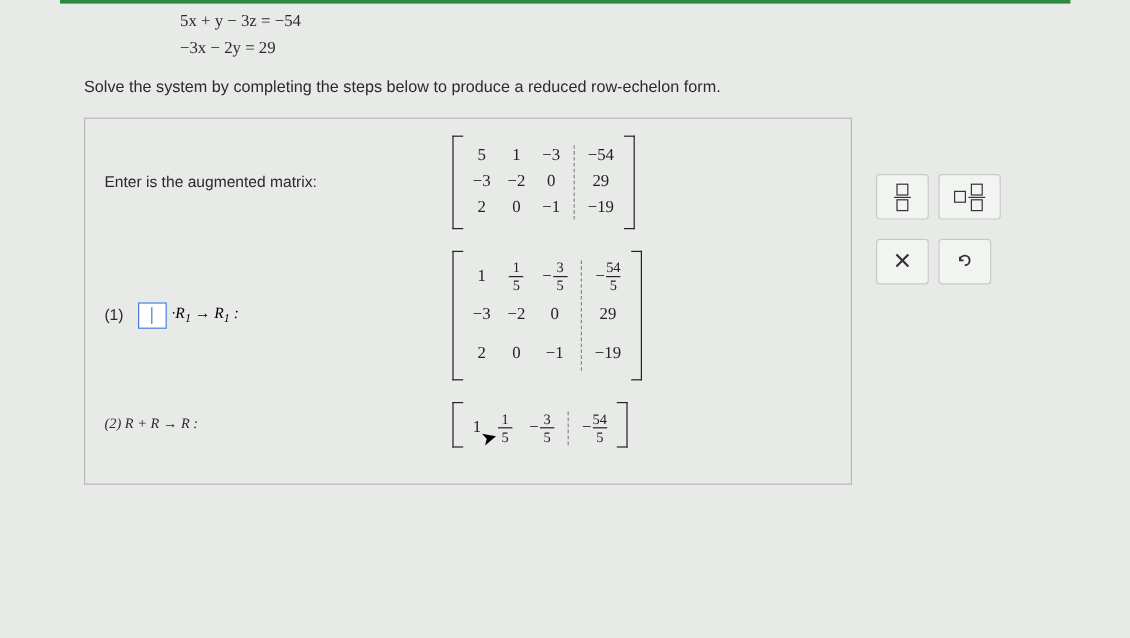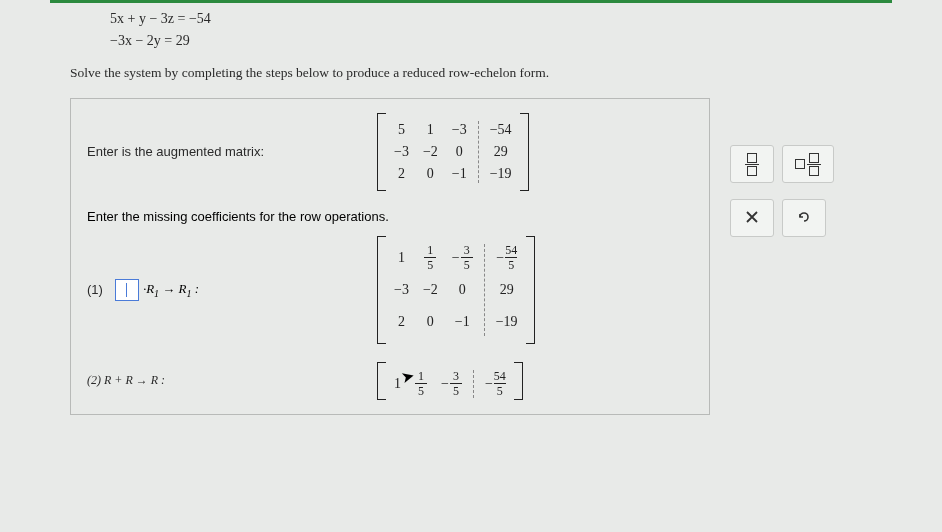--- a/index.html
+++ b/index.html
@@ -25,29 +25,28 @@
       height: 3px;
       background: #2b8a3e;
     }
     .equations {
       padding-top: 8px;
       font-size: 14px;
       color: #2a2a2a;
       line-height: 1.6;
       font-family: 'Times New Roman', serif;
     }
-    .eq-row { display: flex; }
+    .eq-row { display: flex; margin-left: 40px; }
     .eq-cell { display: inline-block; }
     .instructions {
       margin-top: 10px;
       font-size: 13.5px;
       color: #2a2a2a;
       line-height: 1.55;
       margin-left: -40px;
-      font-family: Liberation Serif, serif;
     }
     .instructions p { margin-bottom: 2px; }
     .sub { font-size: 10px; vertical-align: sub; }
     .work-area {
       margin-top: 14px;
       margin-left: -40px;
       background: #e8eae8;
       border: 1px solid #b8bab8;
       padding: 14px 16px;
       position: relative;
@@ -222,21 +221,20 @@
           <div class="divider"></div>
           <div class="matrix-col">
             <div class="matrix-cell">−54</div>
             <div class="matrix-cell">29</div>
             <div class="matrix-cell">−19</div>
           </div>
         </div>
       </div>
     </div>
 
-    <div class="instr-text">Enter the missing coefficients for the row operations.</div>
 
     <div class="row-block">
       <div class="step-label">
         <span class="step-num">(1)</span>
         <span style="display:flex;align-items:center;gap:4px;">
           <span class="input-box">
               <span class="cursor-line"></span>
             </span>
           <span class="rop"><span>·R</span><span class="sub">1</span><span> → R</span><span class="sub">1</span><span> :</span></span>
         </span>
@@ -282,21 +280,21 @@
                   </span>
                 </span>
               </div>
             <div class="matrix-cell tall">29</div>
             <div class="matrix-cell tall">−19</div>
           </div>
         </div>
       </div>
     </div>
 
-    <div class="row-block" style="margin-bottom:0;">
+    <div class="row-block" style="margin-bottom:16px;">
       <div class="step-label">
         <span class="step-num" style="font-family:'Times New Roman',serif; font-style:italic; font-size:12px;">(2)  R   + R   →  R  :</span>
       </div>
       <div class="matrix" style="padding-bottom:0;">
         <div class="matrix-body">
           <div class="matrix-col">
             <div class="matrix-cell tall">1</div>
           </div>
           <div class="matrix-col">
             <div class="matrix-cell tall">

